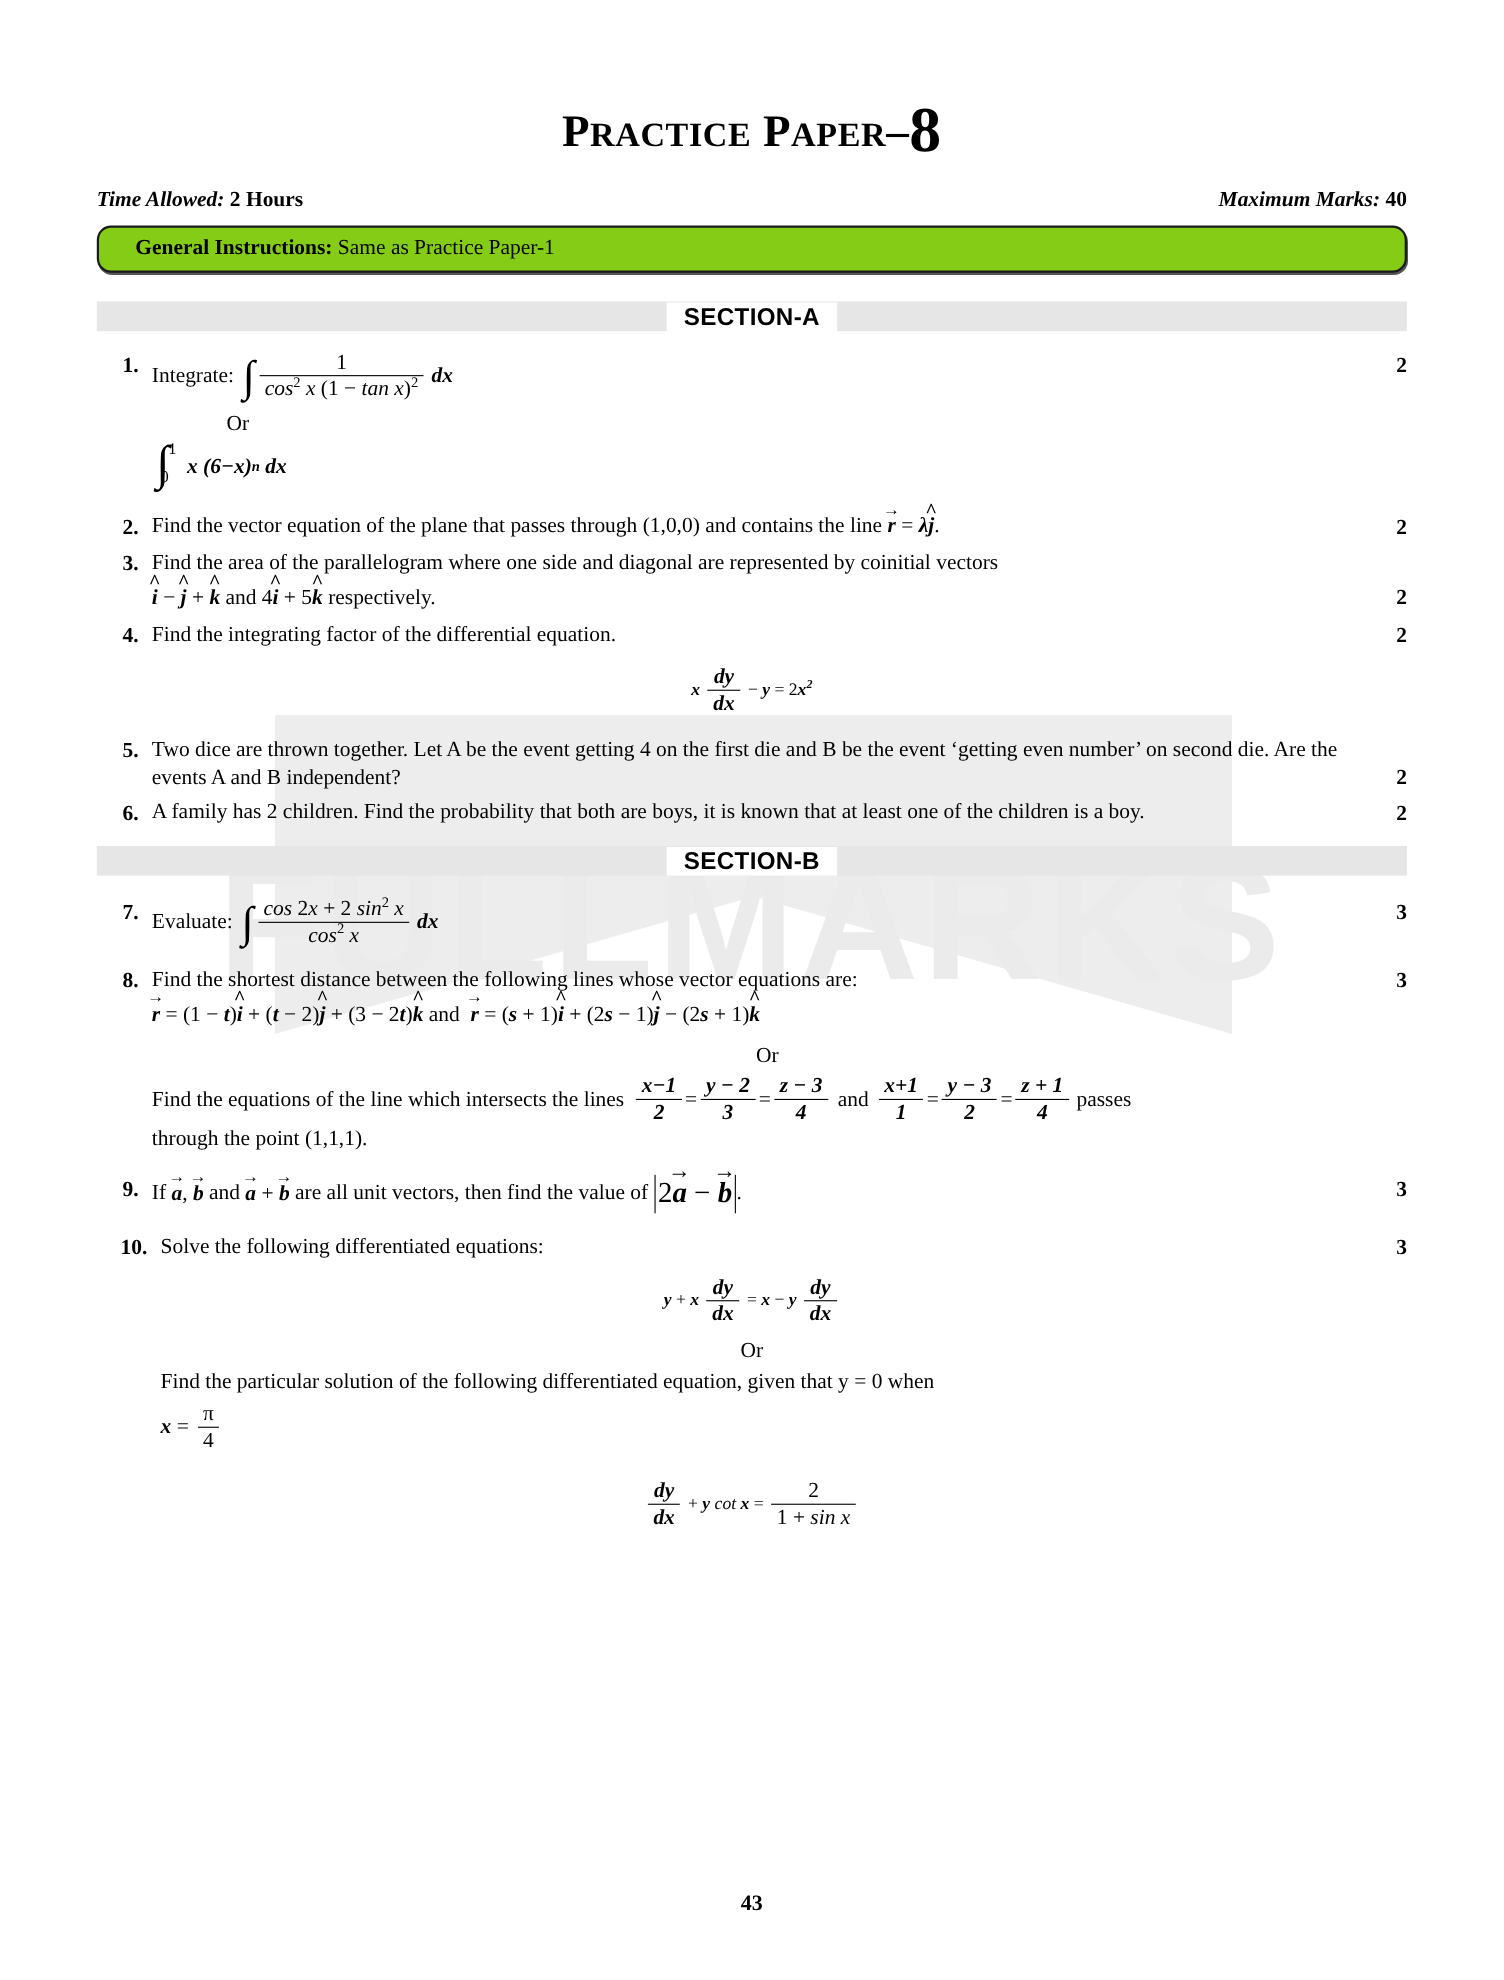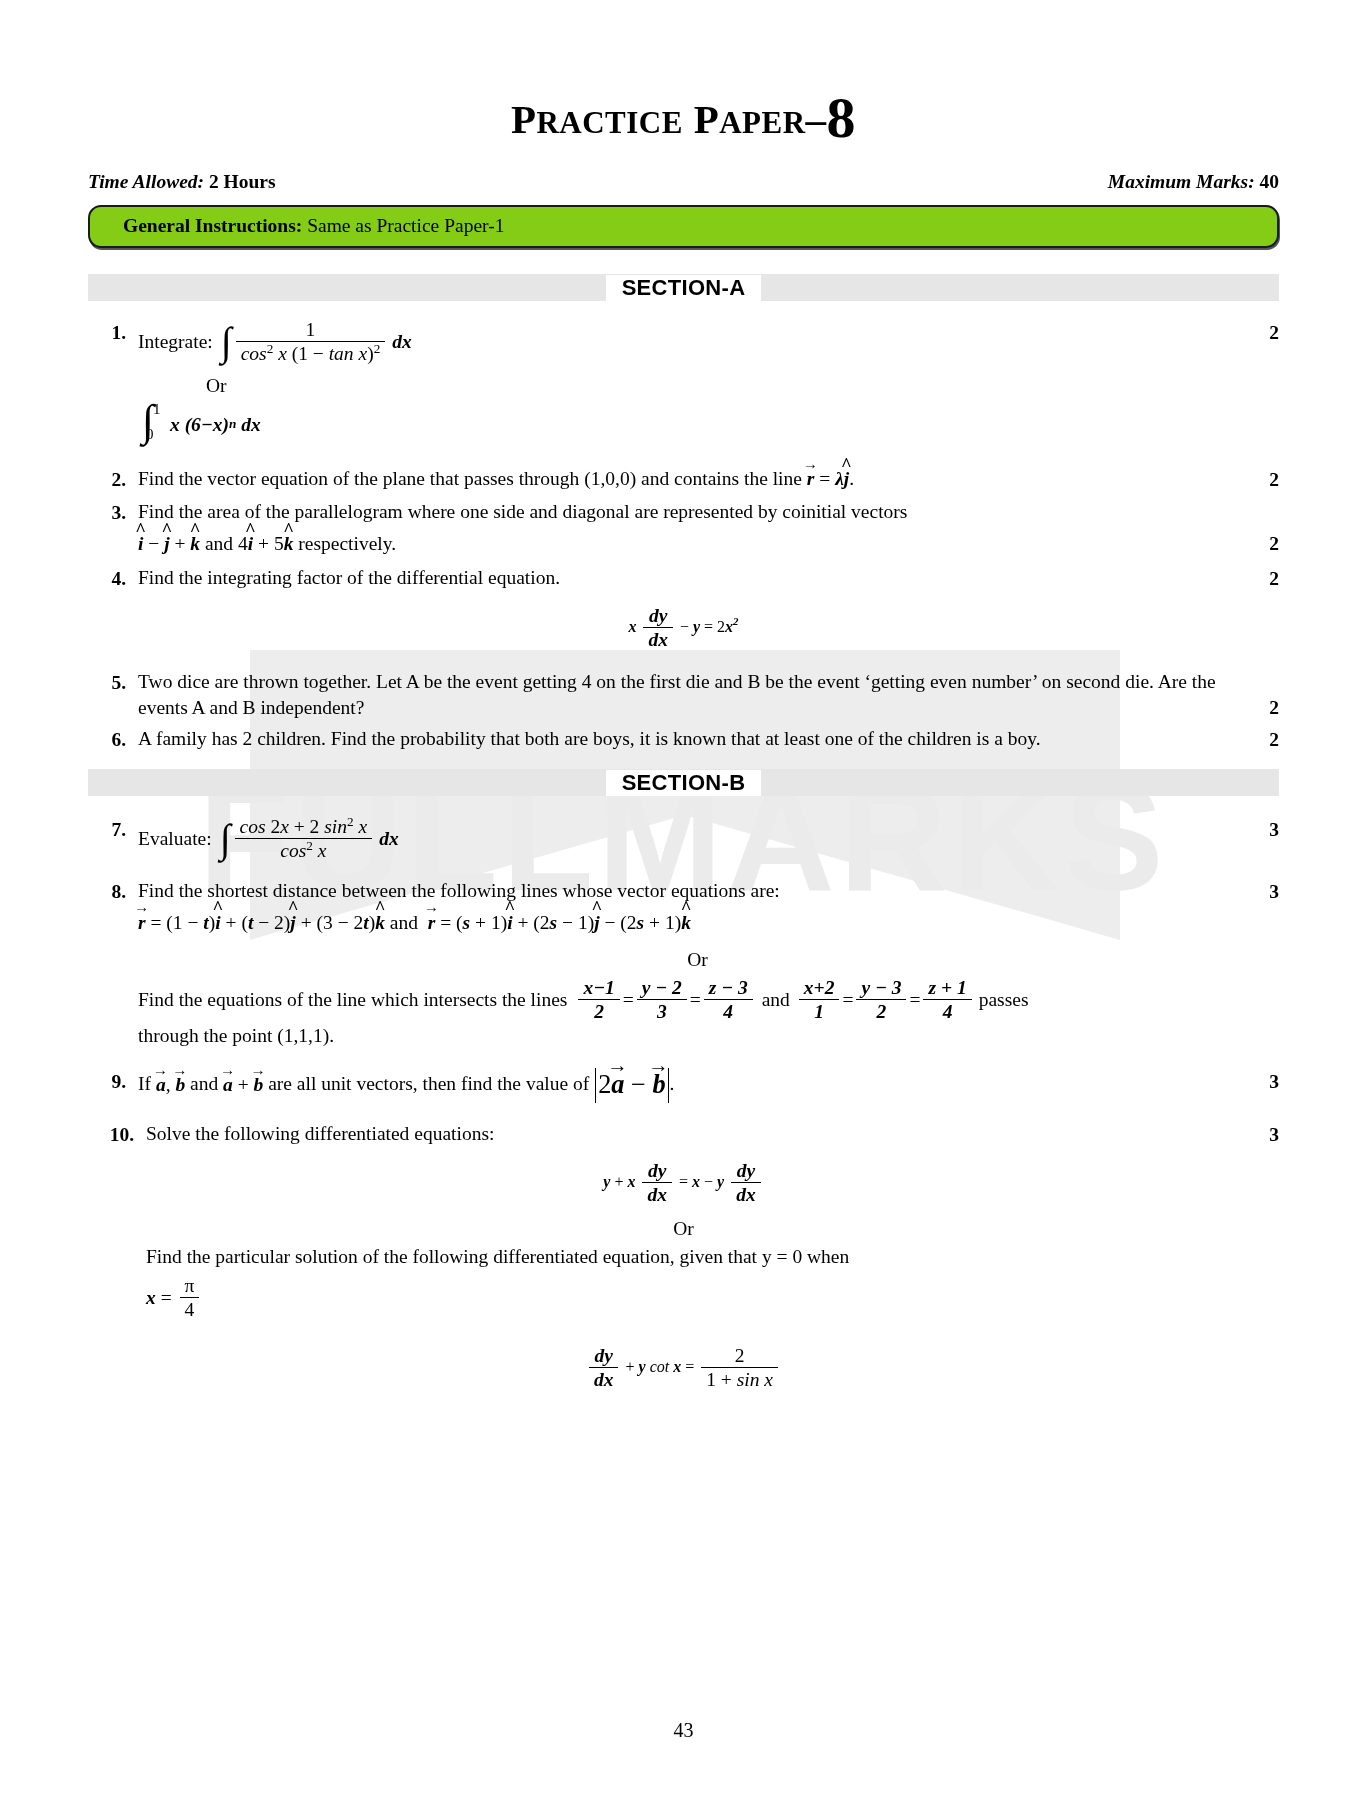--- a/index.html
+++ b/index.html
@@ -188,21 +188,21 @@
   }
   .abs{ display:inline-block; padding:0 2px; border-left:1.6px solid #000; border-right:1.6px solid #000; margin:0 1px;}
   .bigabs{ font-size:1.35em; vertical-align:-0.1em; }
 
   
   .pagenum{
     position:absolute;
     bottom:58px;
     left:0; right:0;
     text-align:center;
-    font-weight:normal;
+    font-weight:bold;
     font-size:20px;
   }
 </style>
 </head>
 <body>
 
 <div class="page">
 
   <svg class="watermark" viewBox="0 0 1367 380">
     <polygon class="wm-shape" points="250,10 1120,10 1120,300 685,175 250,300"></polygon>
@@ -374,21 +374,21 @@
                   </span>
                 =
                 <span class="frac" style="font-size:19.5px;">
                     <span class="num bit">z − 3</span>
                     <span class="den bit">4</span>
                   </span>
               </span>
               <span style="margin:0 6px;">and</span>
               <span style="display:inline-flex;align-items:center;">
                 <span class="frac" style="font-size:19.5px;">
-                    <span class="num bit">x+2</span>
+                    <span class="num bit">x+1</span>
                     <span class="den bit">1</span>
                   </span>
                 =
                 <span class="frac" style="font-size:19.5px;">
                     <span class="num bit">y − 3</span>
                     <span class="den bit">2</span>
                   </span>
                 =
                 <span class="frac" style="font-size:19.5px;">
                     <span class="num bit">z + 1</span>

